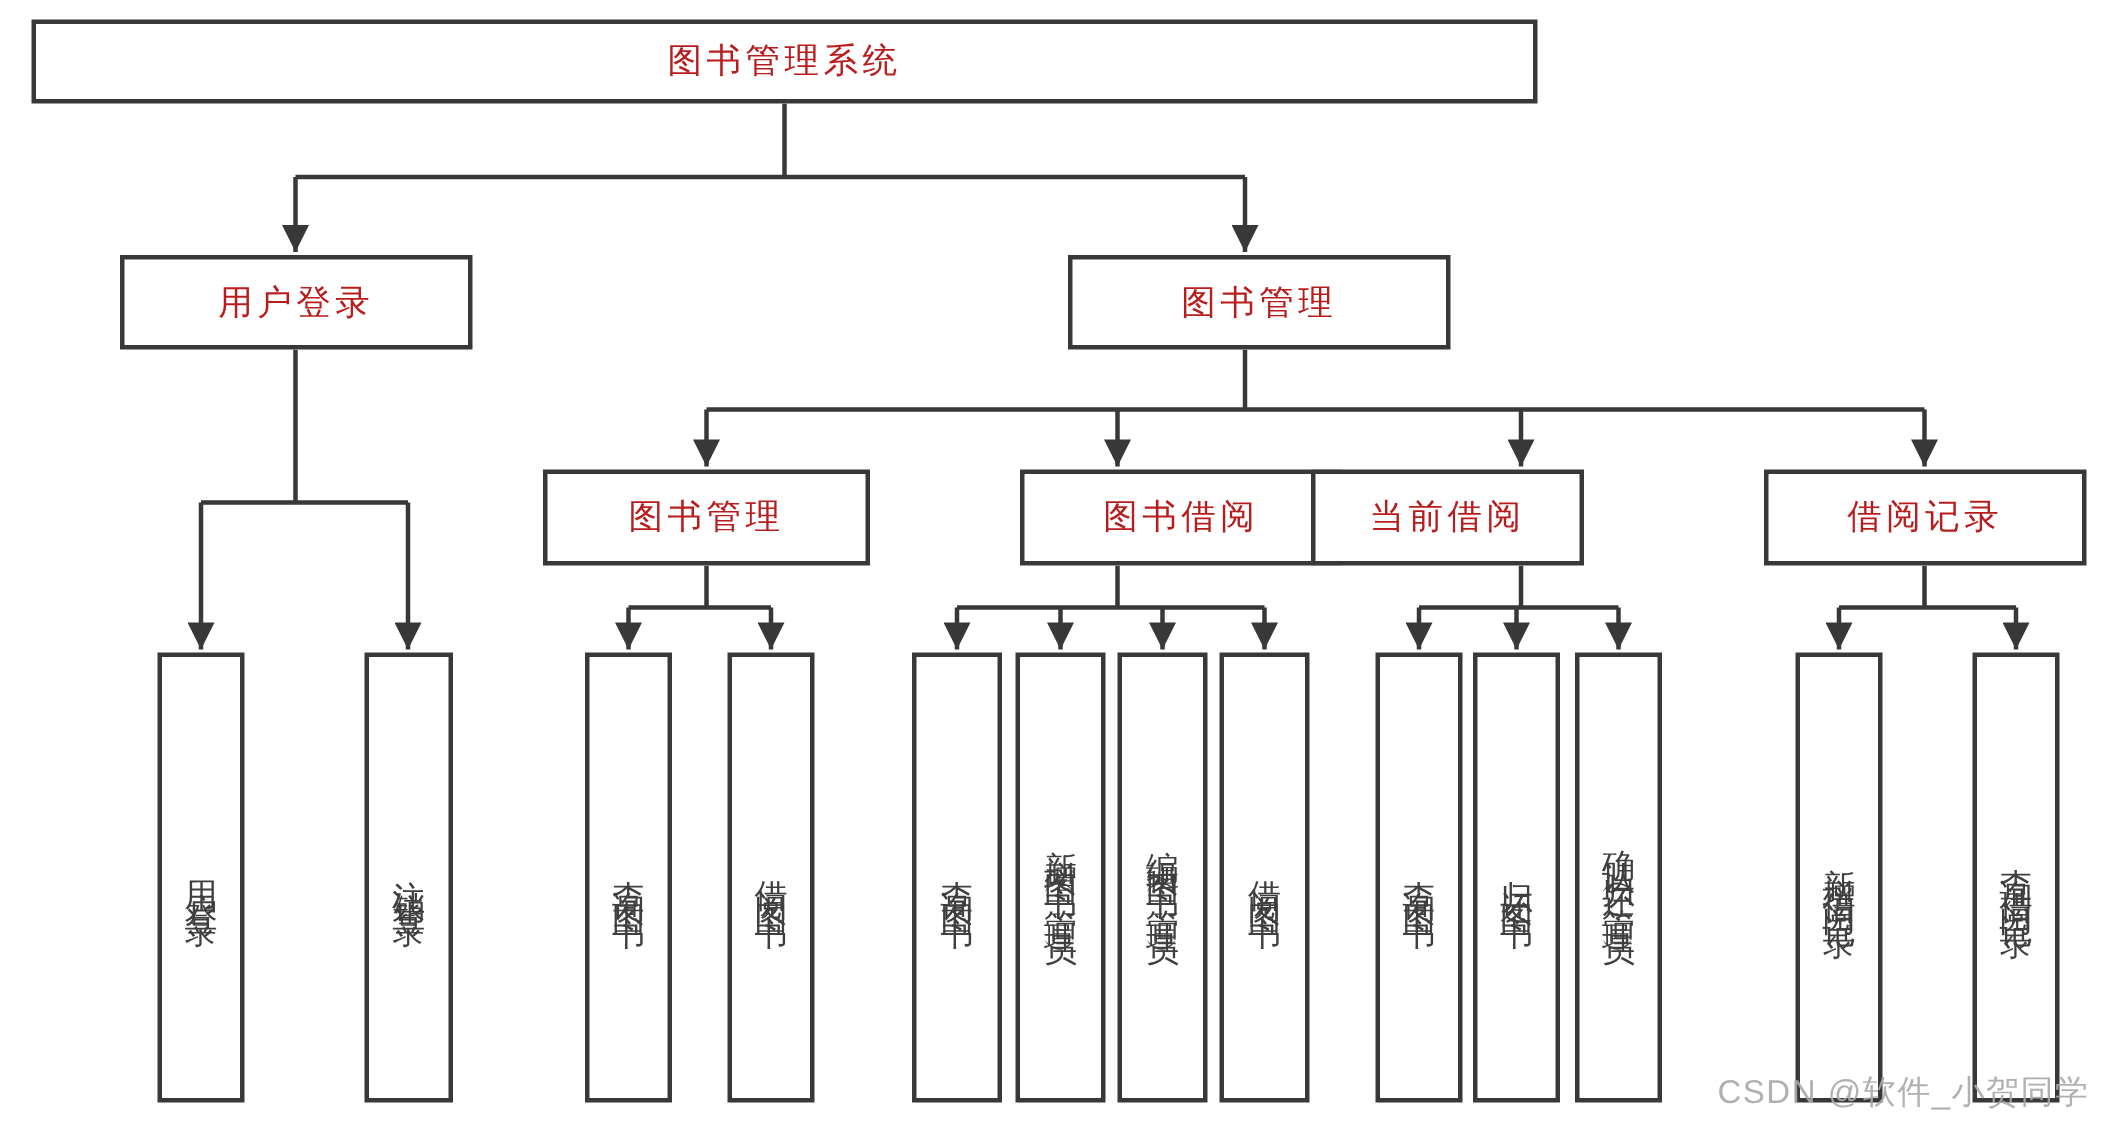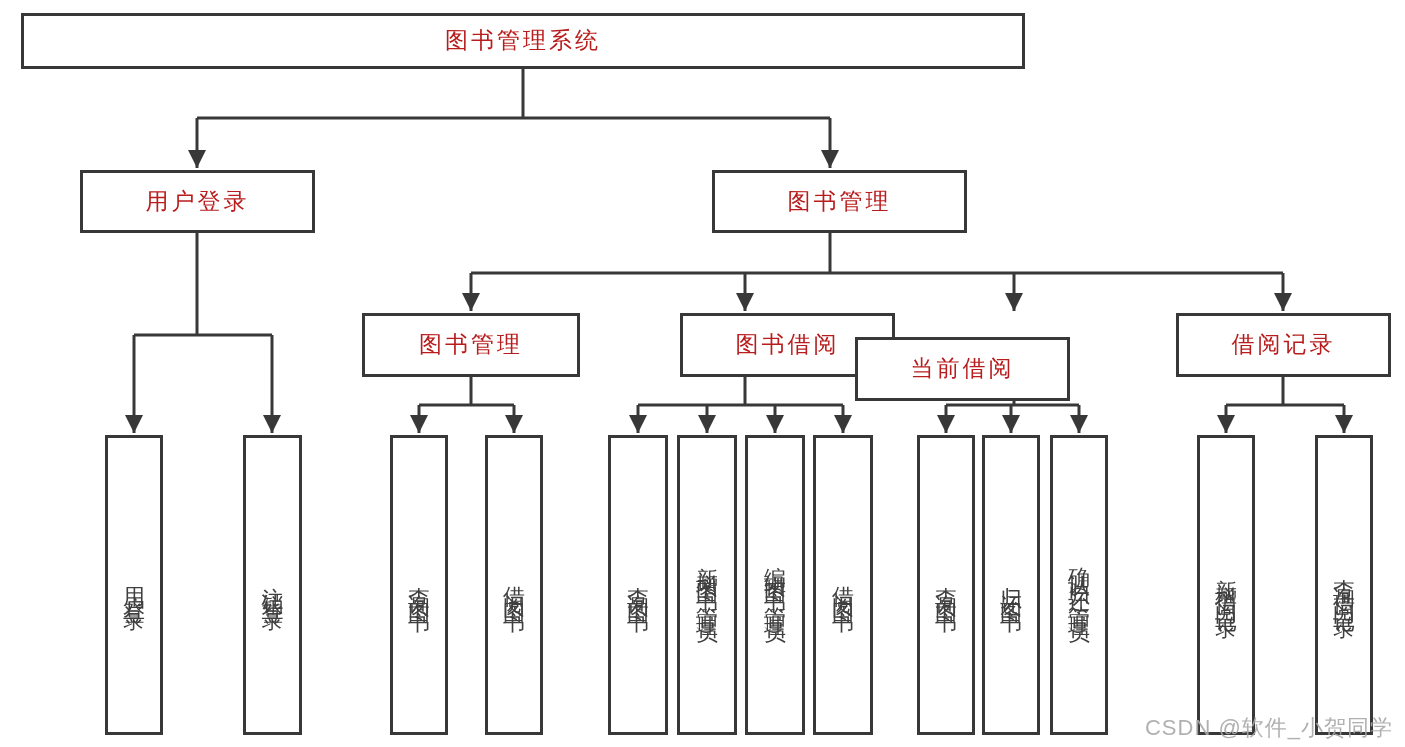--- a/index.html
+++ b/index.html
@@ -115,21 +115,21 @@
     </g>
   </svg>
 
   <div class="node" style="left:21px; top:13px; width:1004px; height:56px;">图书管理系统</div>
 
   <div class="node" style="left:80px; top:170px; width:235px; height:63px;">用户登录</div>
   <div class="node" style="left:712px; top:170px; width:255px; height:63px;">图书管理</div>
 
   <div class="node" style="left:362px; top:313px; width:218px; height:64px;">图书管理</div>
   <div class="node" style="left:652px; top:313px; width:215px; height:64px;margin-left:28px;">图书借阅</div>
-  <div class="node" style="left:855px; top:313px; width:215px; height:64px;margin-top:24px;">当前借阅</div>
+  <div class="node" style="left:874px; top:313px; width:182px; height:64px;">当前借阅</div>
   <div class="node" style="left:1176px; top:313px; width:215px; height:64px;">借阅记录</div>
 
   <div class="leaf" style="left:105px; top:435px; width:58px; height:300px;">
     <span class="vtext">用户登录</span>
   </div>
   <div class="leaf" style="left:243px; top:435px; width:59px; height:300px;">
     <span class="vtext">注销登录</span>
   </div>
 
   <div class="leaf" style="left:390px; top:435px; width:58px; height:300px;">

